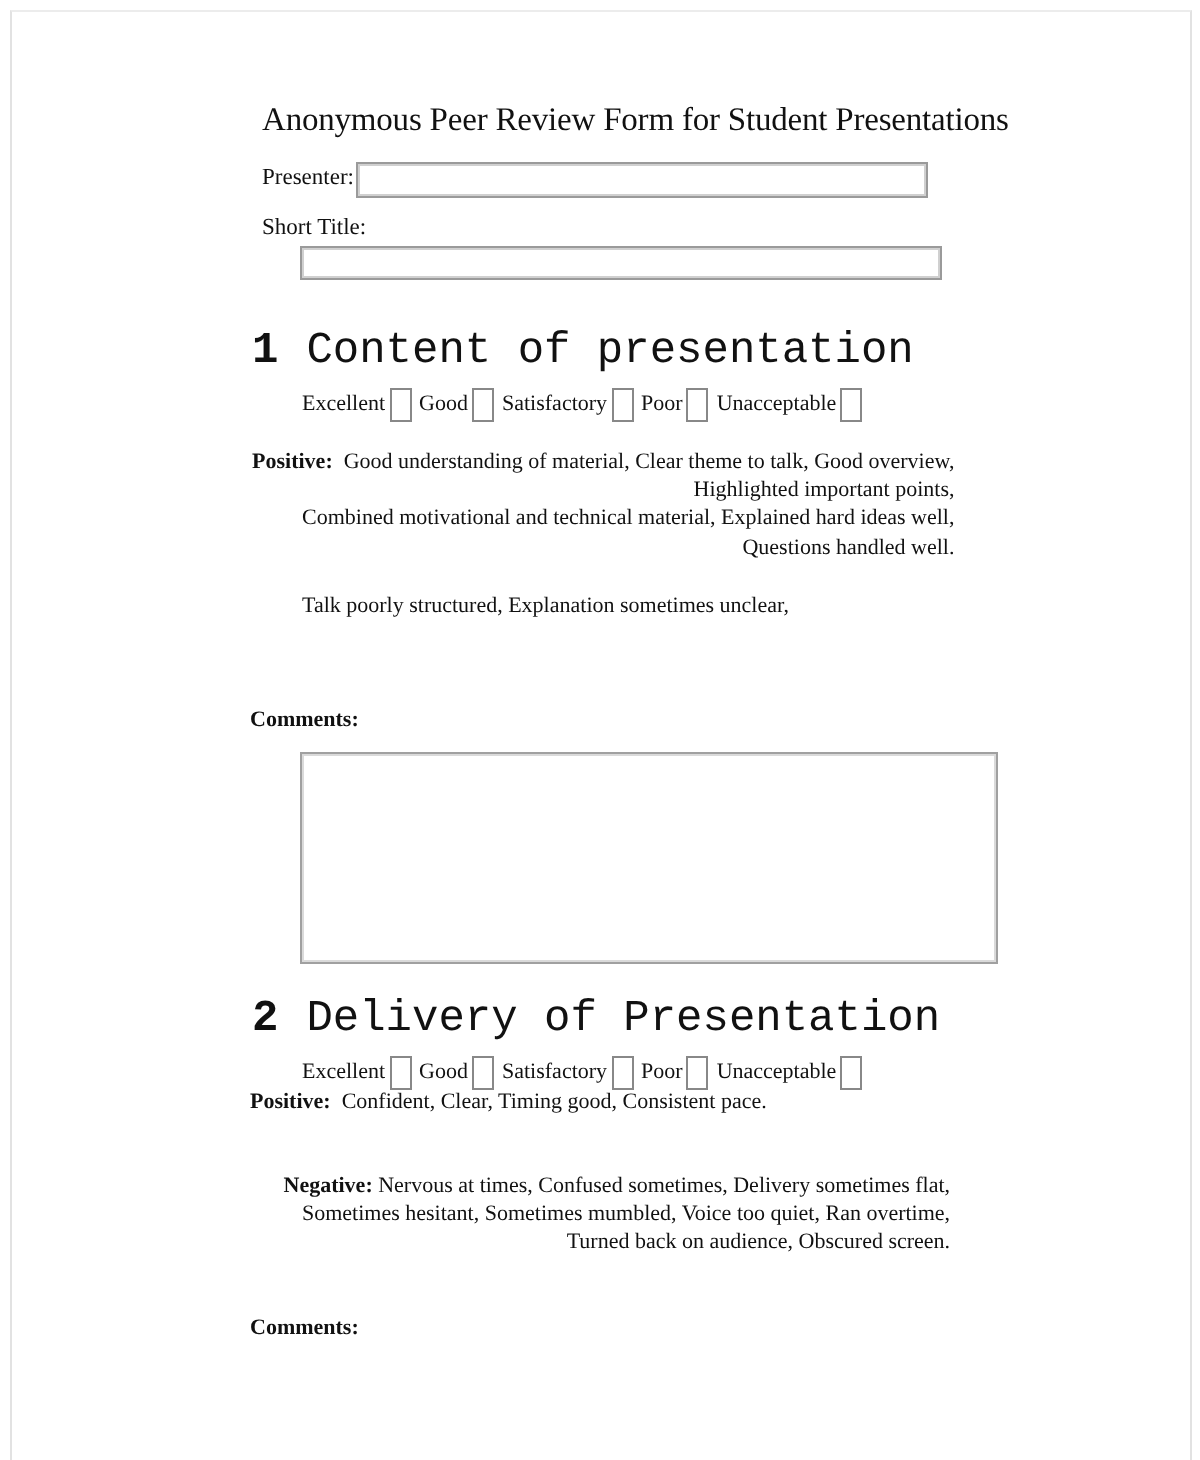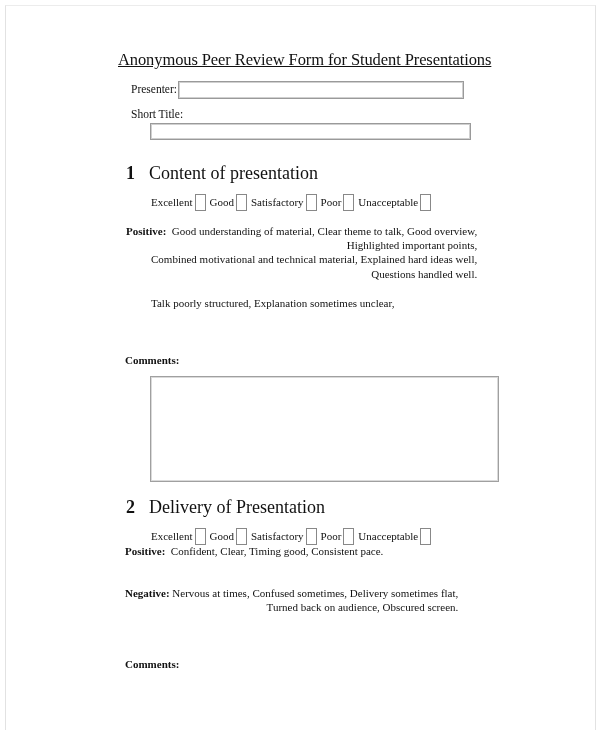--- a/index.html
+++ b/index.html
@@ -1,24 +1,24 @@
 <!DOCTYPE html>
 <html><head>
 <meta charset="utf-8">
 <style>
   html, body { margin: 0; padding: 0; background: #ffffff; }
   body { width: 600px; height: 730px; position: relative; overflow: hidden;
          font-family: "Liberation Serif", "DejaVu Serif", serif; color: #111; }
   .page { position: absolute; left: 5px; top: 5px; width: 589px; height: 730px;
           border-left: 1px solid #e2e2e2; border-right: 1px solid #e2e2e2; border-top: 1px solid #ececec; background: #fff; }
   .abs { position: absolute; white-space: nowrap; }
-  .title { left: 118px; top: 50px; font-size: 16.5px; letter-spacing: -0.1px; text-decoration: underline; }
+  .title { left: 131px; top: 50px; font-size: 16.5px; letter-spacing: -0.1px; }
   .lbl { font-size: 11.5px; }
   .field { position: absolute; border: 1px solid #9a9a9a; box-shadow: inset 0 0 0 1px #d0d0d0; background: #fff; }
-  .sec-head { font-size: 18px; }
+  .sec-head { font-size: 22px; font-family: Liberation Mono, monospace; }
   .sec-num { font-weight: bold; }
   .rating { position: absolute; left: 151px; height: 18px; display: flex; align-items: center; font-size: 11px; }
   .rating .opt { display: flex; align-items: center; margin-right: 4px; }
   .rating .box { width: 9px; height: 15px; border: 1px solid #888; margin-left: 2px; background:#fff; }
   .para { position: absolute; font-size: 11px; line-height: 14.2px; }
   .para b { font-weight: bold; }
   .para .line { display: block; white-space: nowrap; text-align: right; }
   .para .ind { padding-left: 26px; }
   .cbox { position: absolute; border: 1px solid #a0a0a0; box-shadow: inset 0 0 0 1px #dadada; background:#fff; }
 </style>
@@ -102,16 +102,17 @@
       <span class="box"></span>
     </div>
 </div>
 
 <div class="para" style="left:125px; top:544px;">
   <span class="line"><b>Positive:</b>&nbsp;&nbsp;<span>Confident, Clear, Timing good, Consistent pace.</span></span>
 </div>
 
 <div class="para" style="left:125px; top:586px;">
   <span class="line"><b>Negative:</b>&nbsp;<span>Nervous at times, Confused sometimes, Delivery sometimes flat,</span></span>
+  <span class="line ind">Sometimes hesitant, Sometimes mumbled, Voice too quiet, Ran overtime,</span>
   <span class="line ind">Turned back on audience, Obscured screen.</span>
 </div>
 
 <div class="para" style="left:125px; top:657px;"><b>Comments:</b></div>
 
 </body></html>

